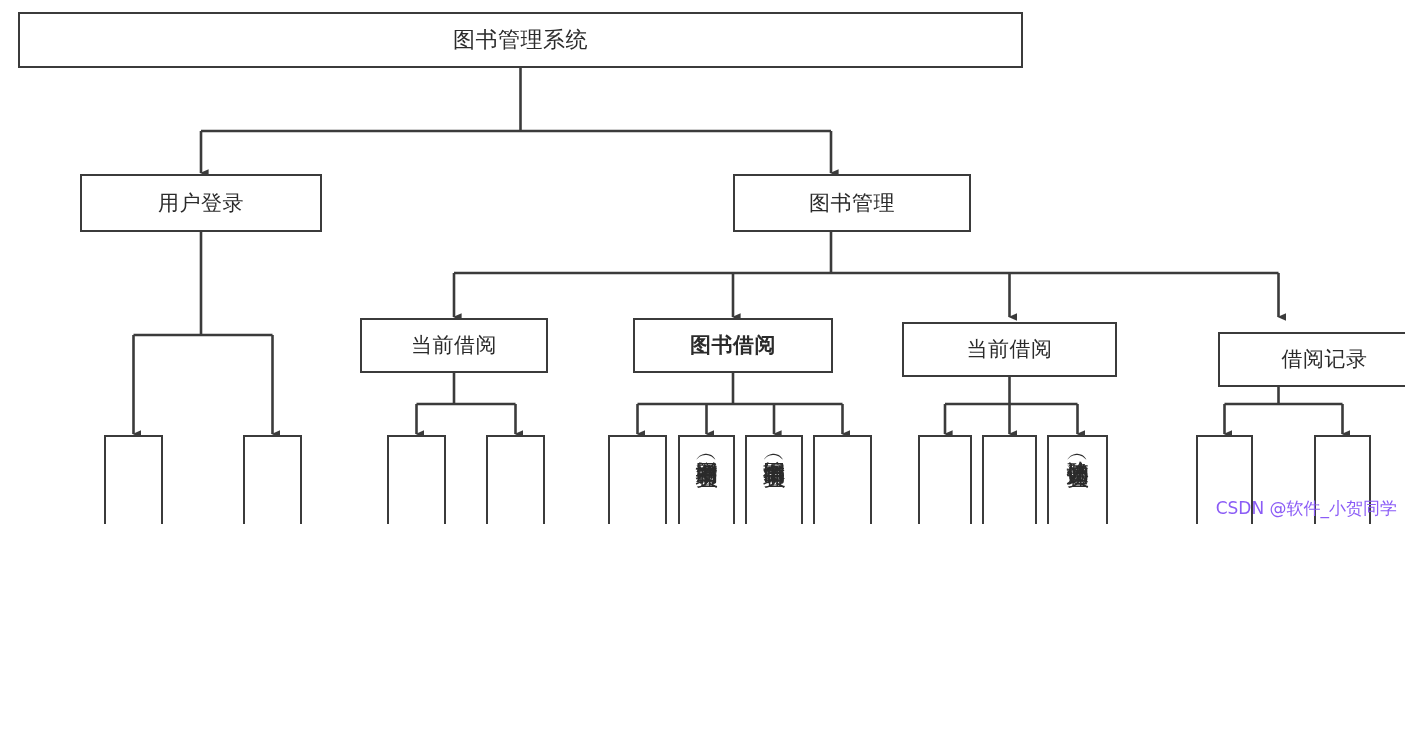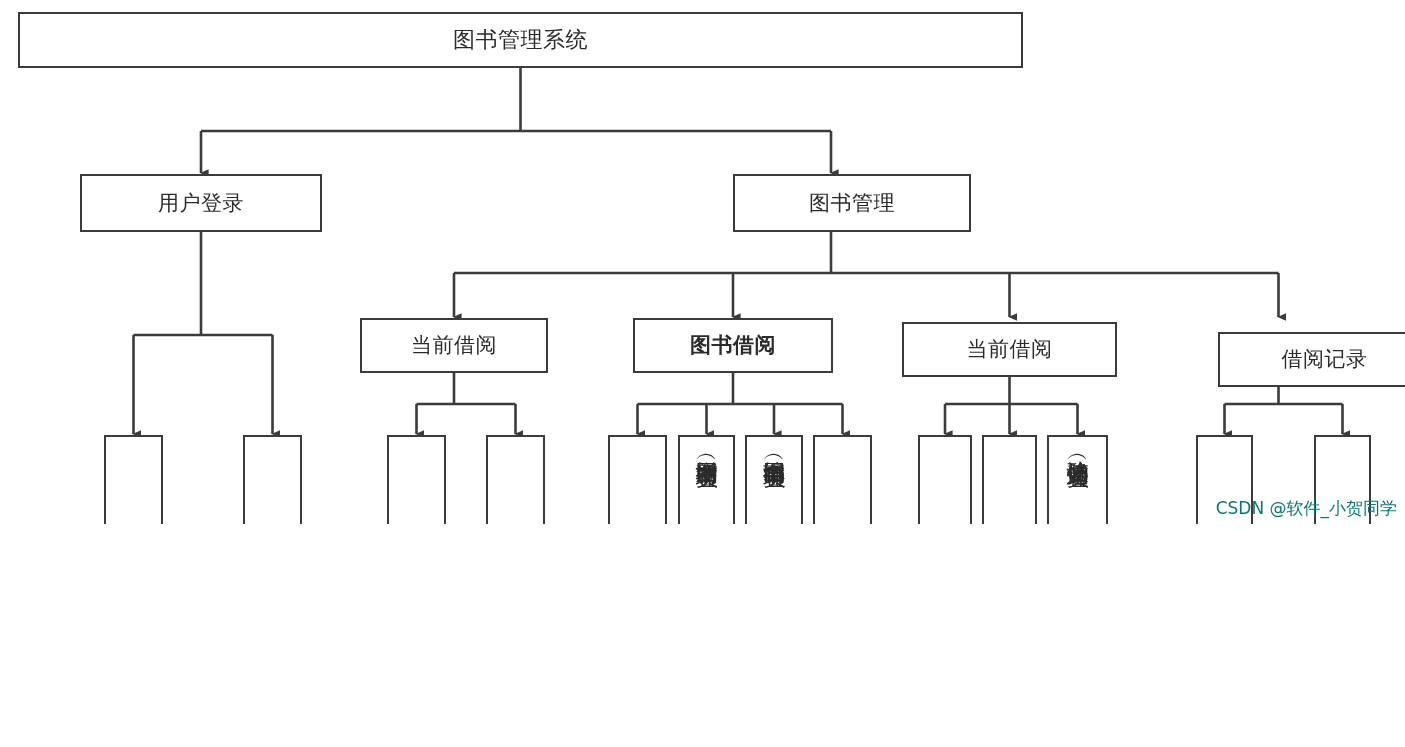--- a/index.html
+++ b/index.html
@@ -66,21 +66,21 @@
   
   .node.vert.center-text {
     align-items: center;
     padding-top: 0;
   }
   #watermark {
     position: absolute;
     right: 8px;
     bottom: 4px;
     font-size: 17px;
-    color: #0f766e;
+    color: #8b5cf6;
     white-space: nowrap;
     user-select: none;
   }
 </style>
 </head>
 <body>
 
 <div id="diagram-root">
 
   <svg id="edges-layer" viewBox="0 0 1405 747" width="1405" height="747" xmlns="http://www.w3.org/2000/svg">

